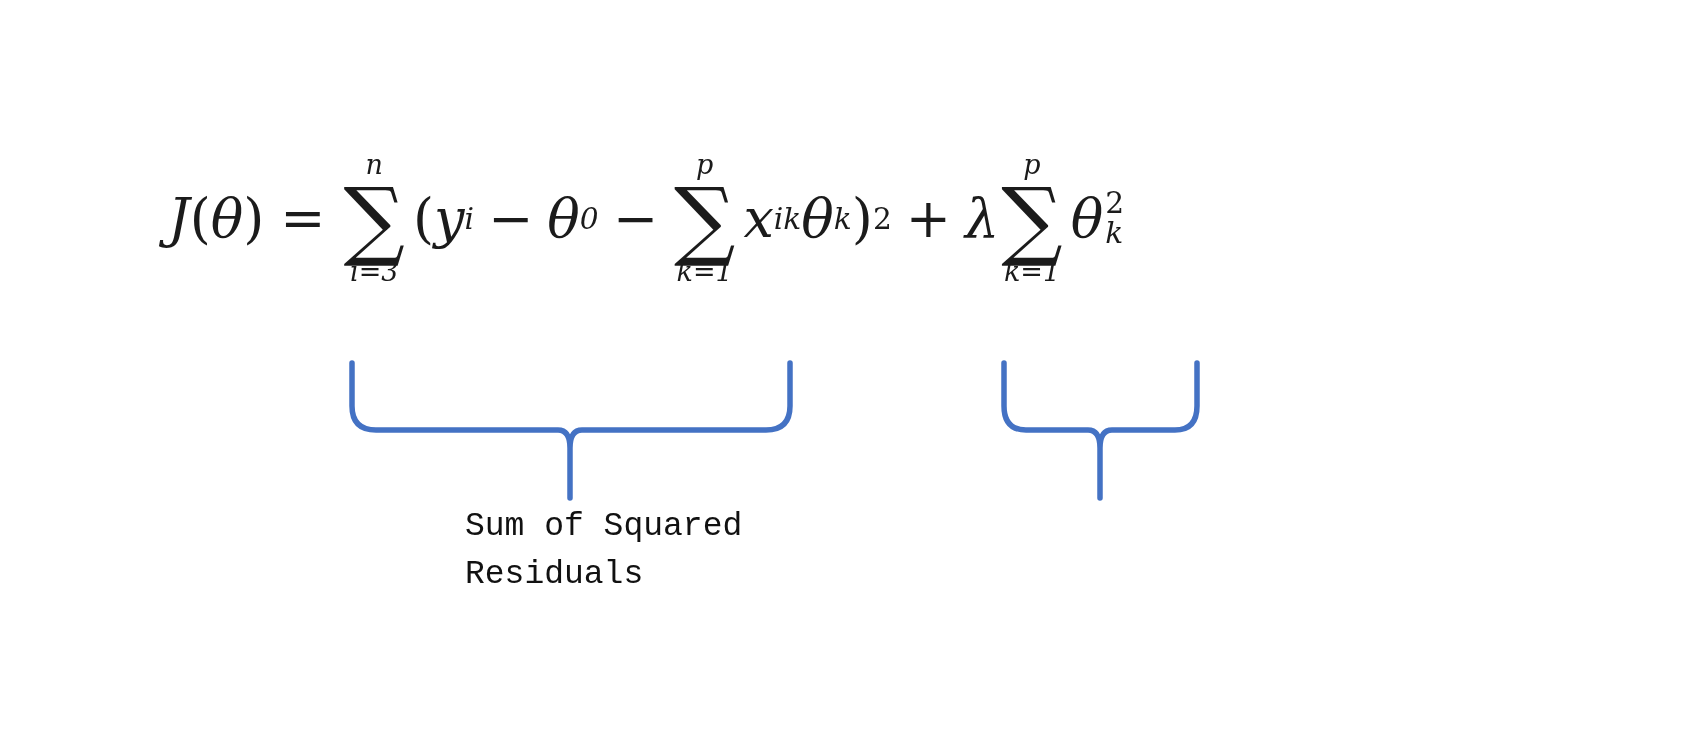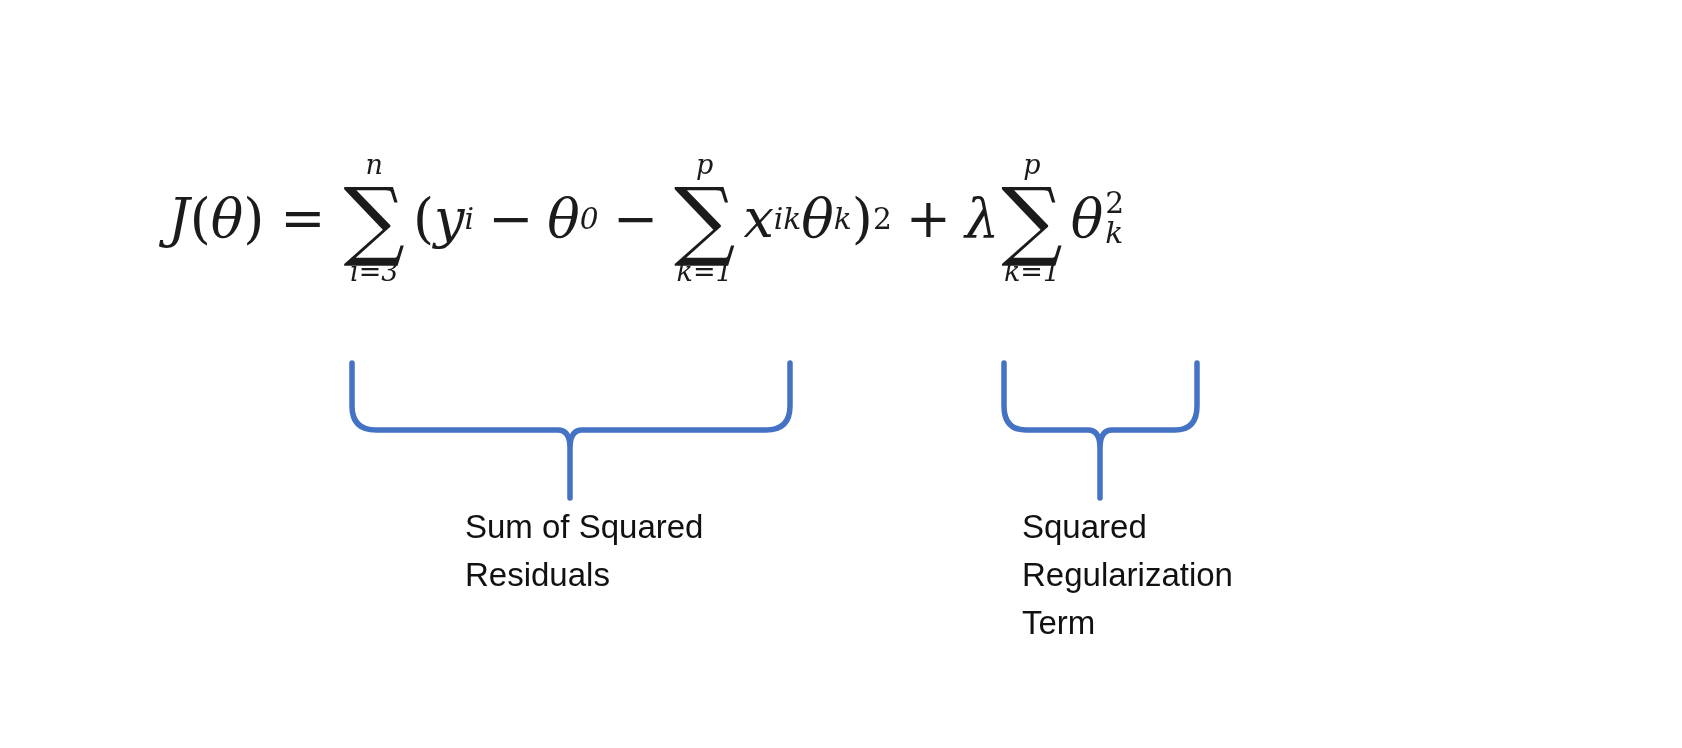--- a/index.html
+++ b/index.html
@@ -85,21 +85,21 @@
   .braces path {
     fill: none;
     stroke-width: 5.5;
     stroke-linecap: round;
     stroke-linejoin: round;
   }
 
   
   .label {
     position: absolute;
-    font-family: Liberation Sans, sans-serif;
+    font-family: Liberation Mono, monospace;
     font-size: 33px;
     line-height: 48px;
     color: #111111;
     white-space: pre-line;
   }
   .label-left  { left: 465px;  top: 503px; }
   .label-right { left: 1022px; top: 503px; }
 </style>
 </head>
 <body>
@@ -159,17 +159,14 @@
   <svg class="braces" width="1682" height="748" viewBox="0 0 1682 748">
     <path d="M 352,363 L 352,406 Q 352,430 376,430 L 558,430 Q 570,430 570,448 L 570,498
              M 790,363 L 790,406 Q 790,430 766,430 L 582,430 Q 570,430 570,448 L 570,498" stroke="#4472C4"></path>
     <path d="M 1004,363 L 1004,406 Q 1004,430 1026,430 L 1088,430 Q 1100,430 1100,448 L 1100,498
              M 1197,363 L 1197,406 Q 1197,430 1175,430 L 1112,430 Q 1100,430 1100,448 L 1100,498" stroke="#4472C4"></path>
   </svg>
 
   <div class="label label-left">Sum of Squared
 Residuals</div>
 
-  <div class="label label-right">Squared
-Regularization
-Term</div>
 
 </div>
 
 </body></html>

